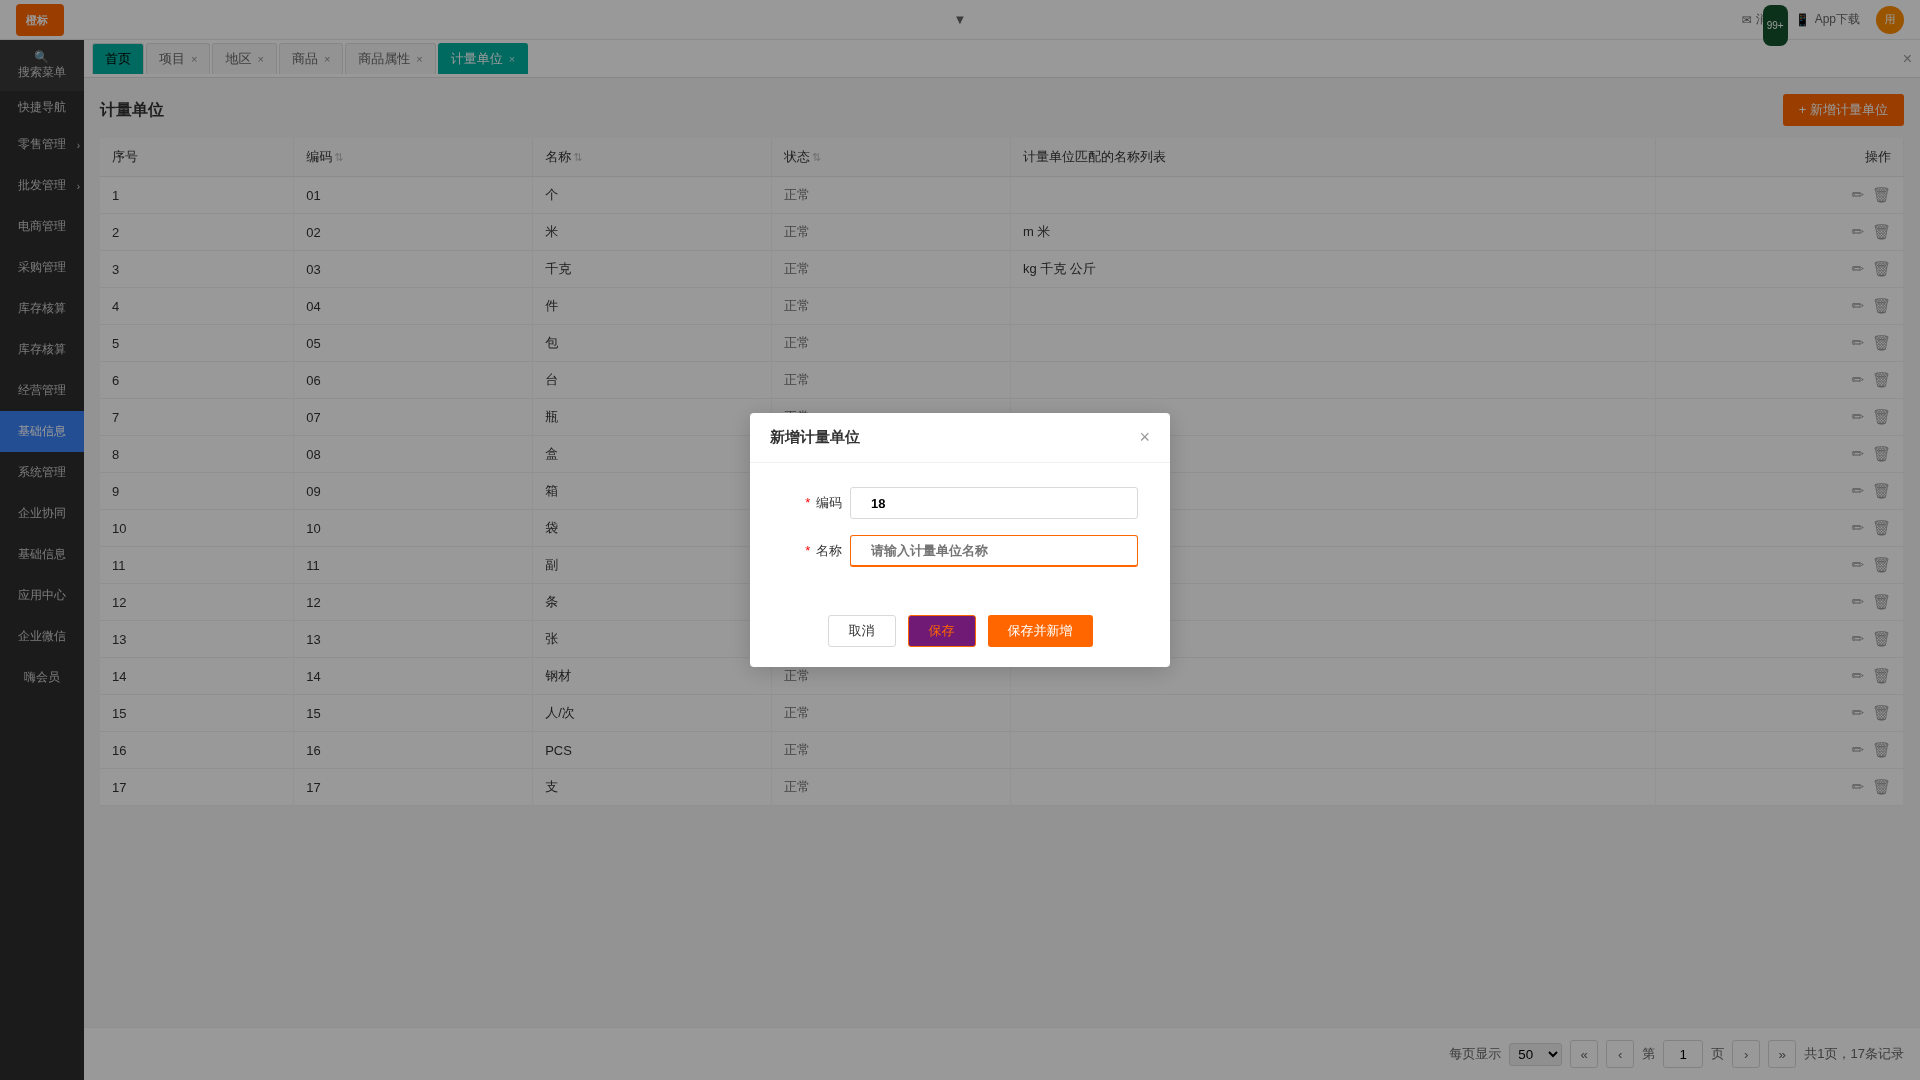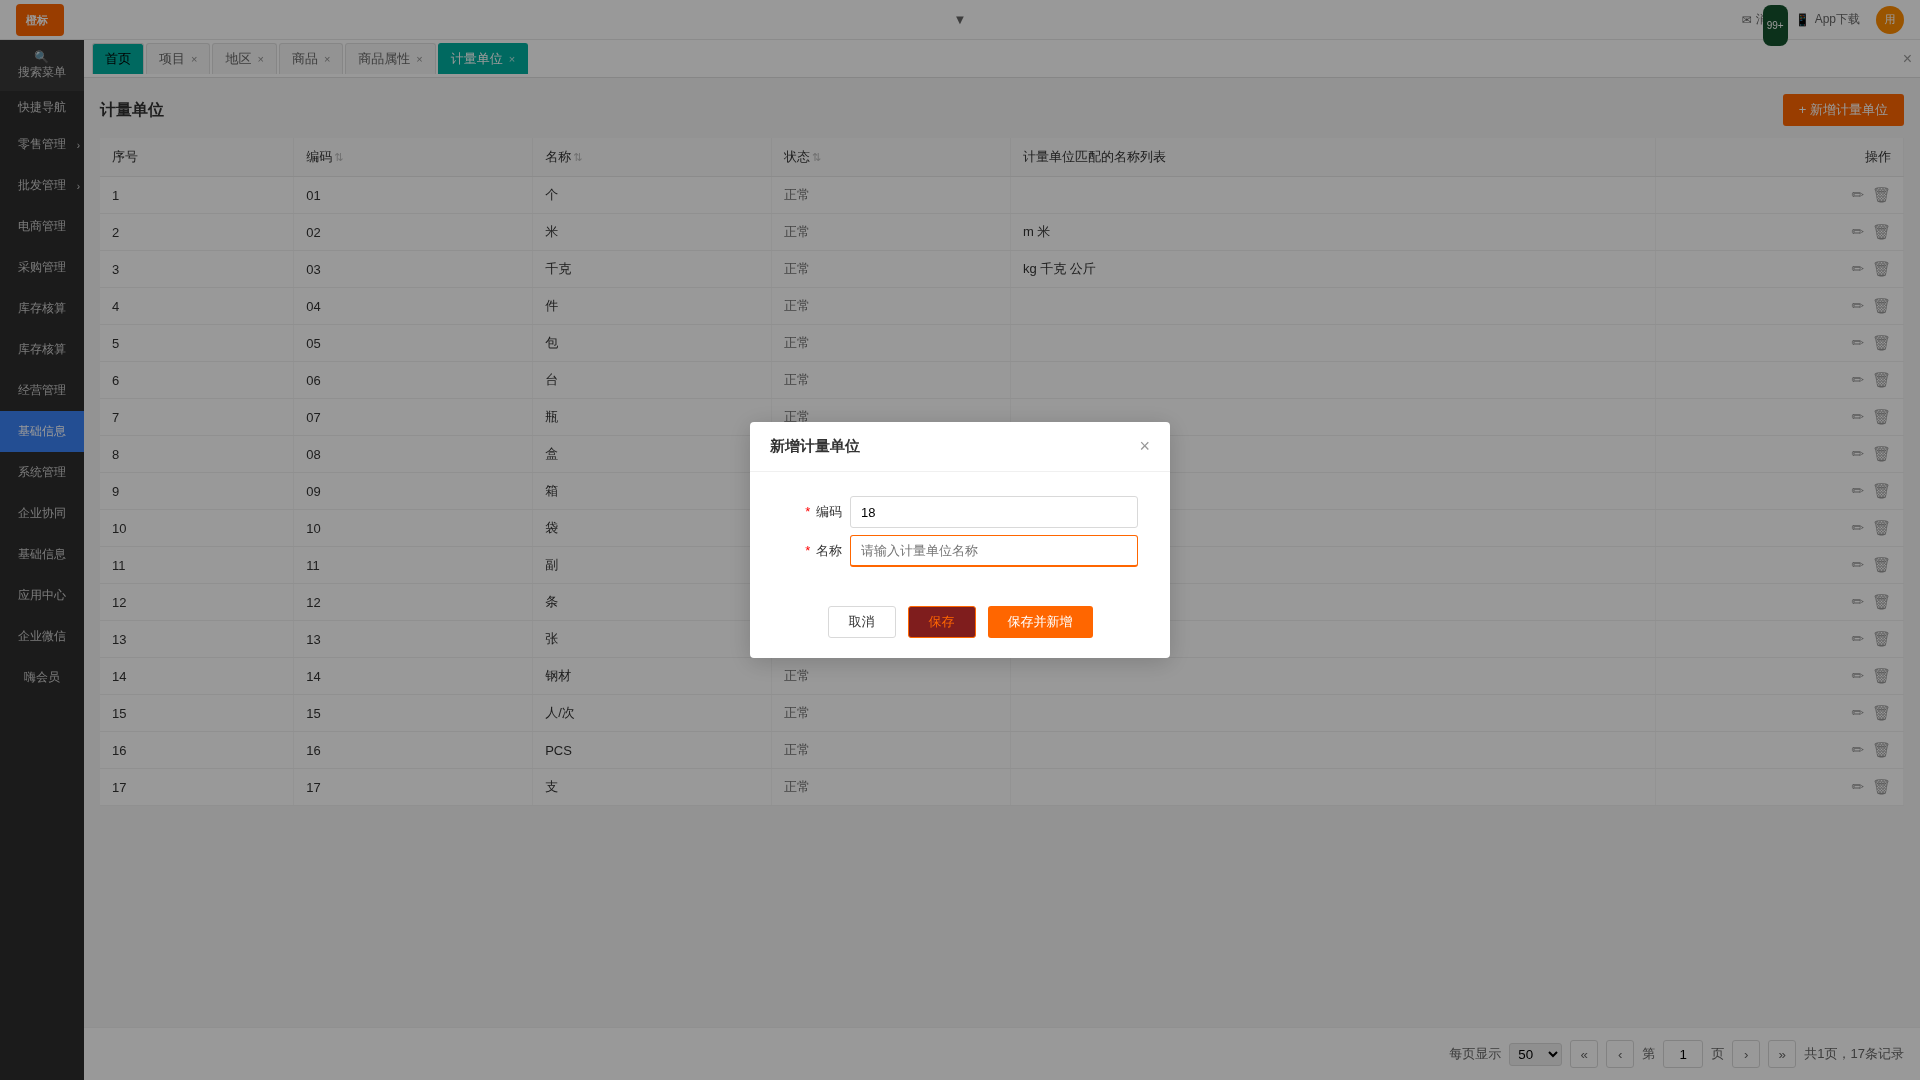--- a/index.html
+++ b/index.html
@@ -315,42 +315,43 @@
       cursor: pointer;
       color: #999;
       font-size: 18px;
     }
     .modal-body {
       padding: 24px 32px 20px 32px;
     }
     .form-row {
       display: flex;
       align-items: center;
-      margin-bottom: 7px;
+      margin-bottom: 16px;
       gap: 8px;
     }
     .form-label {
       width: 60px;
       text-align: right;
       font-size: 13px;
       color: #333;
       flex-shrink: 0;
     }
     .form-label .required {
       color: #f00;
       margin-right: 2px;
     }
     .form-input {
       flex: 1;
       height: 32px;
       border: 1px solid #d9d9d9;
       border-radius: 3px;
-      padding: 0 10px;
+      padding: 0 20px;
       font-size: 13px;
       outline: none;
+      font-weight: bold;
     }
     .form-input.highlighted {
       border-color: #f60;
       border-bottom: 2px solid #f60;
     }
     .modal-footer {
       padding: 12px 24px 20px 24px;
       display: flex;
       justify-content: center;
       gap: 12px;
@@ -360,21 +361,21 @@
       border: 1px solid #d9d9d9;
       background: #fff;
       border-radius: 3px;
       cursor: pointer;
       font-size: 13px;
       color: #333;
     }
     .btn-save {
       padding: 6px 20px;
       border: 1px solid #f60;
-      background: #7f1d1d;
+      background: #701a75;
       border-radius: 3px;
       cursor: pointer;
       font-size: 13px;
       color: #f60;
     }
     .btn-save-new {
       padding: 6px 20px;
       border: none;
       background: #f60;
       border-radius: 3px;

